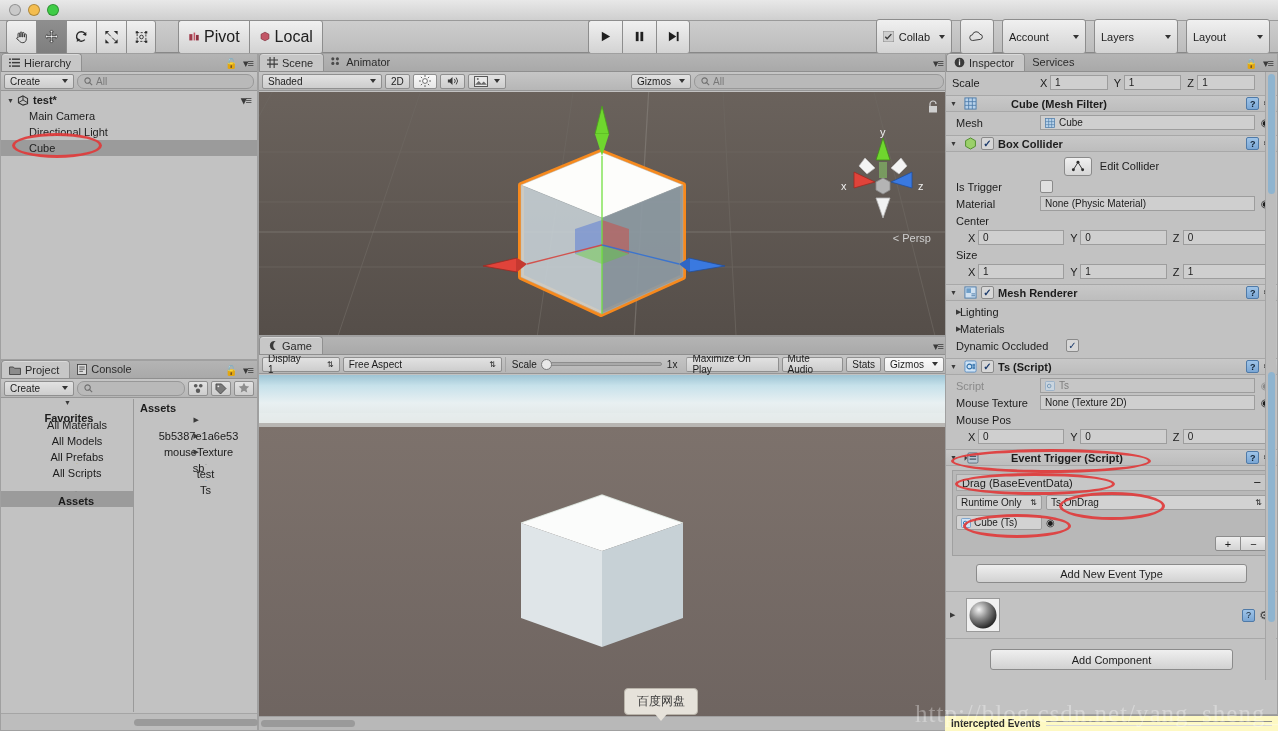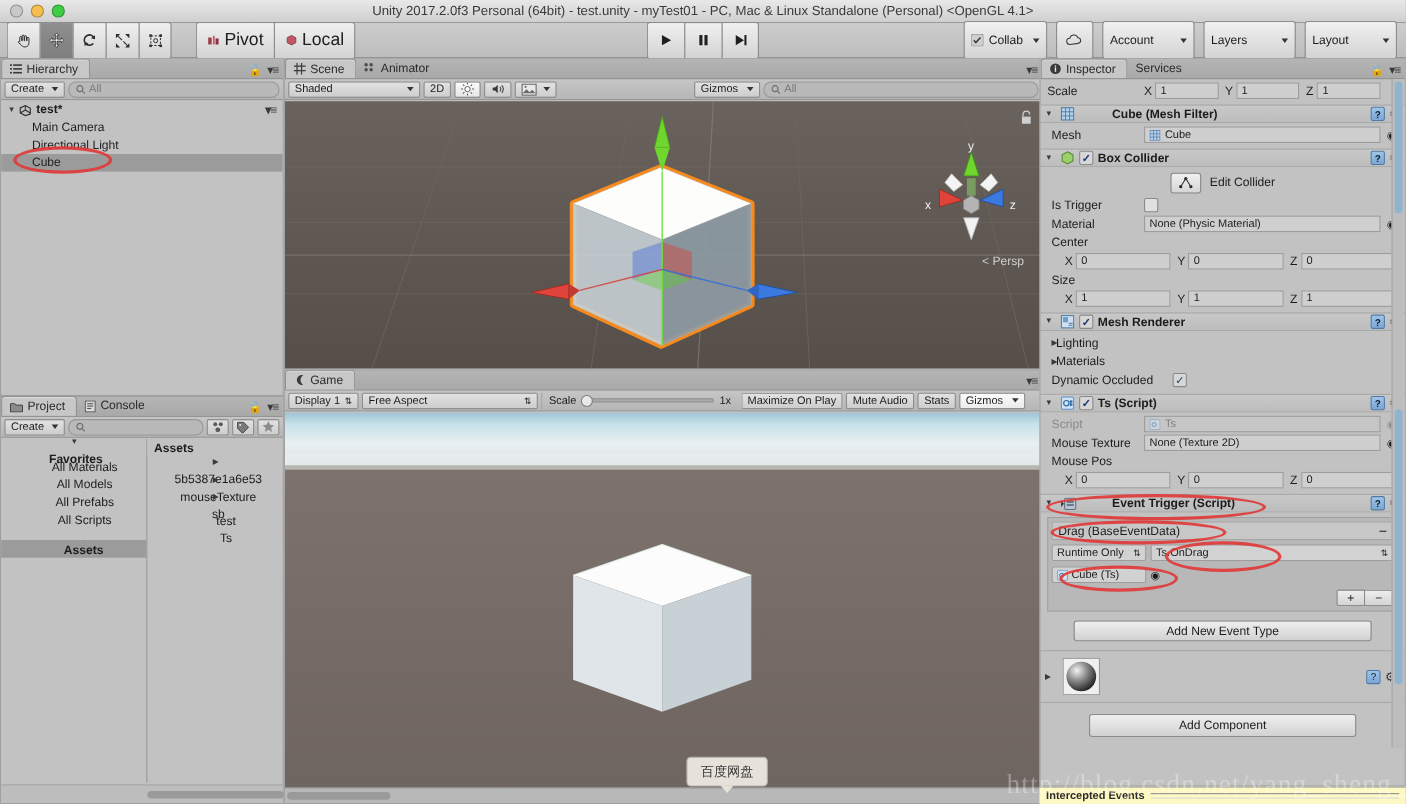--- a/index.html
+++ b/index.html
@@ -75,21 +75,21 @@
   }
   .tabright { position:absolute; right:4px; top:3px; display:flex; gap:5px; align-items:center;}
   .lockicon { font-size:10px; color:#4a4a4a; }
   .menuicon { font-size:11px; color:#3a3a3a; letter-spacing:-1px;}
 
   .subbar {
     height:19px; background:linear-gradient(#c6c6c6,#b6b6b6);
     border-bottom:1px solid #969696;
     display:flex; align-items:center; padding:0 3px; gap:3px;
   }
-  .sbtn { height:15px; padding:0 5px; display:flex; align-items:center; gap:3px;
+  .sbtn { height:15px; padding:0 5px; display:flex; align-items:center; gap:18px;
           font-size:10px; background:linear-gradient(#e2e2e2,#cdcdcd); border:1px solid #8f8f8f; border-radius:2px;}
   .sfield { height:15px; flex:1; background:#b9b9b9; border:1px solid #989898; border-radius:7px;
             display:flex; align-items:center; padding:0 6px; font-size:10px; color:#787878; gap:3px;}
   .content { position:absolute; left:0; right:0; bottom:0; overflow:hidden; }
 
   
   .hrow { height:16px; display:flex; align-items:center; font-size:11px; padding-left:6px; color:#1e1e1e; }
   .hrow.sel { background:#9b9b9b; }
   .hrow.scene { font-weight:bold; }
   .tri { width:10px; display:inline-block; font-size:7px; color:#3a3a3a; }
@@ -170,21 +170,20 @@
 <body>
 
 <div class="app">
 
   <div class="titlebar">
     <div class="traffic">
       <div class="tl close"></div>
       <div class="tl min"></div>
       <div class="tl max"></div>
     </div>
-    <div class="title-text">Unity 2017.2.0f3 Personal (64bit) - test.unity - myTest01 - PC, Mac &amp; Linux Standalone (Personal) &lt;OpenGL 4.1&gt;</div>
   </div>
 
   <div class="toolbar">
     <div class="btngroup">
       <div class="tbtn">
         <svg width="15" height="14" viewBox="0 0 16 16">
             <path d="M4 9V4.5a1 1 0 112 0V8h.5V3.2a1 1 0 112 0V8h.5V3.8a1 1 0 112 0V8h.5V5.5a1 1 0 112 0V10c0 2.5-1.6 4.5-4 4.5-2.2 0-3.3-1-4.2-2.3L2.6 10c-.5-.8.5-1.7 1.2-1L4 9z" fill="none" stroke="#2a2a2a" stroke-width="1"></path>
           </svg>
       </div>
       <div class="tbtn active">
@@ -520,21 +519,21 @@
         <svg width="11" height="11" viewBox="0 0 12 12">
             <path d="M9.5 1.2A5 5 0 109.5 10.8 5.6 5.6 0 019.5 1.2z" fill="#3a3a3a"></path>
           </svg>
         <span>Game</span>
       </div>
       <div class="tabright">
         <span class="menuicon">▾≡</span>
       </div>
     </div>
     <div class="subbar">
-      <div class="sbtn" style="width:64px;justify-content:space-between;">
+      <div class="sbtn" style="width:78px;justify-content:space-between;">
         <span>Display 1</span>
         <span style="font-size:8px;">⇅</span>
       </div>
       <div class="sbtn" style="width:160px;justify-content:space-between;">
         <span>Free Aspect</span>
         <span style="font-size:8px;">⇅</span>
       </div>
       <div style="display:flex;align-items:center;gap:5px;padding:0 6px;height:15px;border-left:1px solid #a5a5a5;">
         <span style="font-size:10px;">Scale</span>
         <div style="position:relative;width:120px;height:4px;background:#a9a9a9;border:1px solid #8e8e8e;border-radius:2px;">

